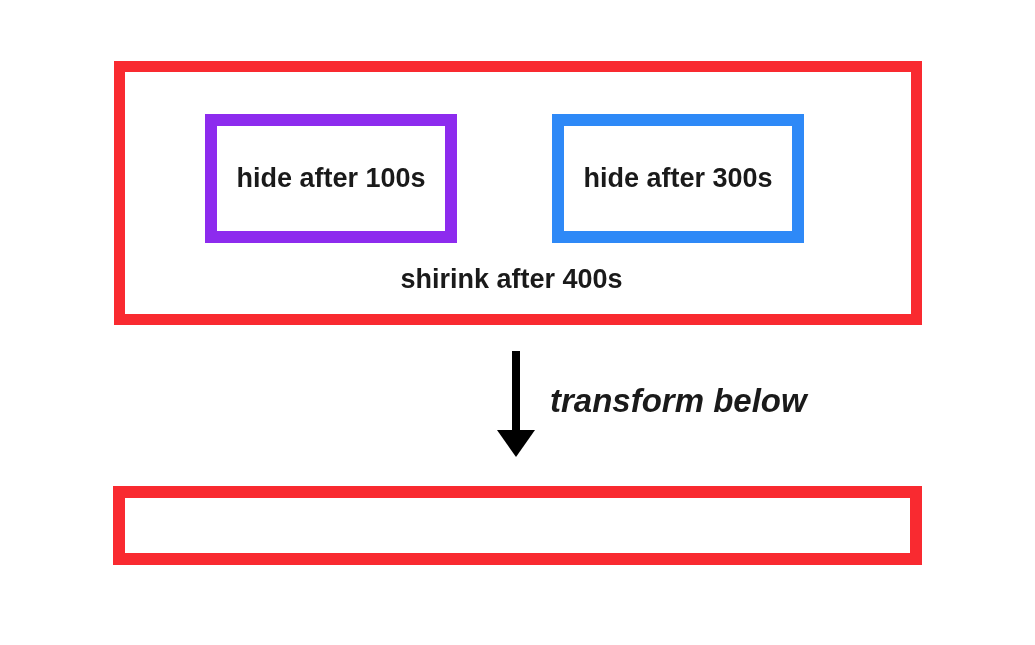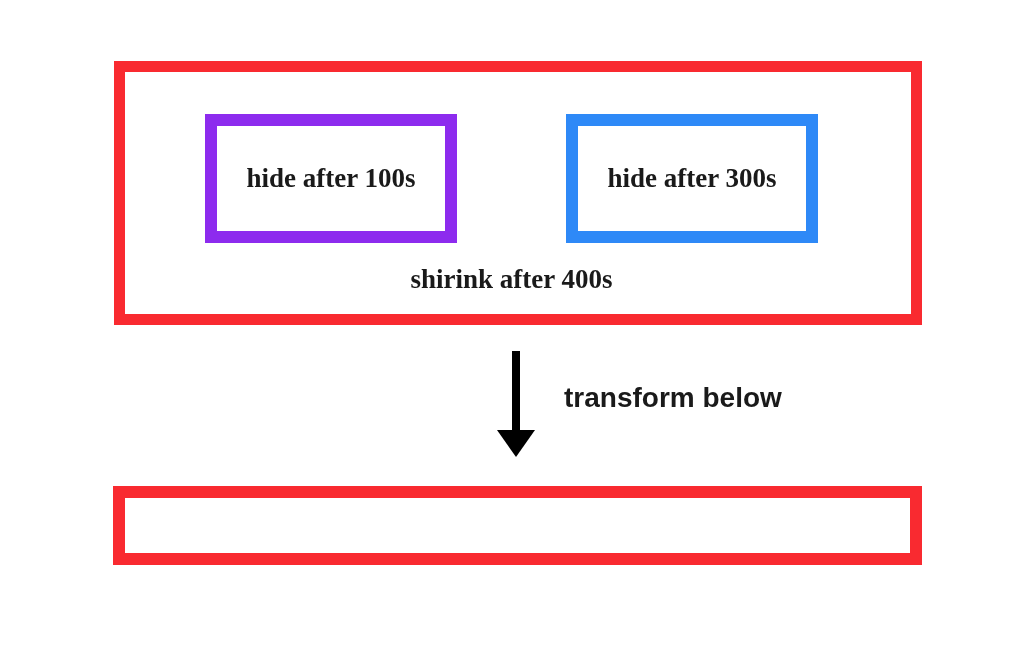--- a/index.html
+++ b/index.html
@@ -24,34 +24,33 @@
   }
   
   .outer-box {
     position: absolute;
     left: 114px;
     top: 61px;
     width: 808px;
     height: 264px;
     border: 11px solid var(--red);
     background: var(--background);
-    font-family: Liberation Serif, serif;
   }
   .inner-box {
     position: absolute;
     top: 42px;
     width: 252px;
     height: 129px;
     background: var(--background);
     display: flex;
     align-items: center;
     justify-content: center;
   }
   .inner-box.purple { left: 80px;  border: 12px solid var(--purple); }
-  .inner-box.blue   { left: 441px; border: 12px solid var(--blue); }
+  .inner-box.blue   { left: 427px; border: 12px solid var(--blue); }
   .box-label {
     font-size: 27px;
     font-weight: bold;
     color: var(--text);
     white-space: nowrap;
   }
   .shrink-label {
     position: absolute;
     left: 0;
     right: 13px;
@@ -82,26 +81,27 @@
     left: 0;
     top: 79px;
     width: 0;
     height: 0;
     border-left: 19px solid transparent;
     border-right: 19px solid transparent;
     border-top: 27px solid var(--arrow);
   }
   .arrow-label {
     position: absolute;
-    left: 564px;
+    left: 550px;
     top: 382px;
-    font-size: 28px;
+    font-size: 33px;
     font-weight: bold;
     color: var(--text);
     white-space: nowrap;
+    font-style: italic;
   }
   
   .result-box {
     position: absolute;
     left: 113px;
     top: 486px;
     width: 809px;
     height: 79px;
     border: 12px solid var(--red);
     background: var(--background);

